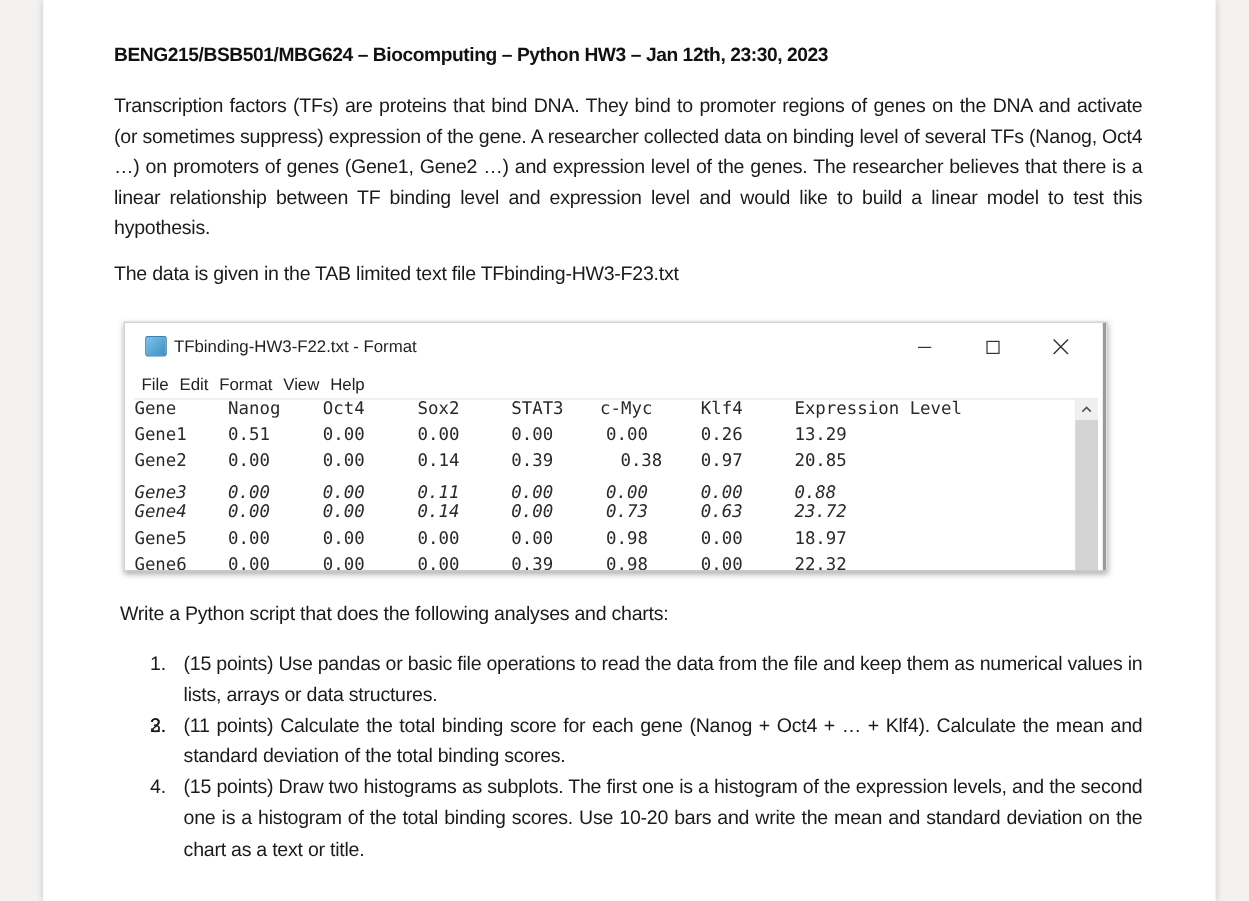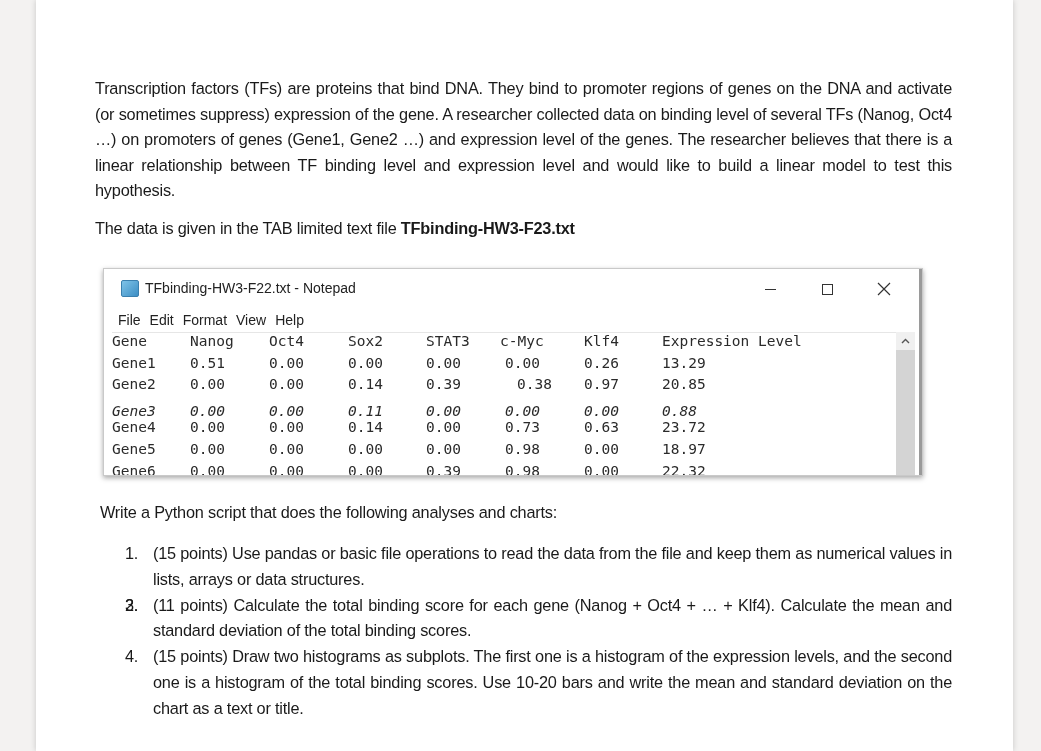--- a/index.html
+++ b/index.html
@@ -21,21 +21,21 @@
   }
   .para {
     position: absolute; left: 59px; top: 76px; width: 857px;
     font-size: 16.3px; line-height: 25.6px; color: #1a1a1a;
     text-align: justify; letter-spacing: -0.2px;
   }
   .data-line {
     position: absolute; left: 59px; top: 219px;
     font-size: 16.3px; color: #1a1a1a; letter-spacing: -0.2px;
   }
-  .data-line b { font-weight: bold; }
+  .data-line b { font-weight: normal; }
 
   
   .notepad {
     position: absolute; left: 67px; top: 268px; width: 820px; height: 208px;
     background: #ffffff;
     border: 1px solid #c9c9c9;
     box-shadow: 0 2px 5px rgba(0,0,0,0.35), -3px 0 0 #9a9a9a inset;
     overflow: hidden;
   }
   .np-titlebar {
@@ -98,31 +98,32 @@
     font-size: 16.3px; color: #1a1a1a; letter-spacing: -0.2px;
     line-height: 25.8px;
   }
   .li { position: relative; padding-left: 28px; text-align: justify; margin-bottom: 0; }
   .li-num { position: absolute; left: 0; top: 0; }
 </style>
 </head>
 <body>
 
 <div class="page">
+  <div class="doc-title">BENG215/BSB501/MBG624 – Biocomputing – Python HW3 – Jan 12th, 23:30, 2023</div>
 
   <p class="para">Transcription factors (TFs) are proteins that bind DNA. They bind to promoter regions of genes on the DNA and activate (or sometimes suppress) expression of the gene. A researcher collected data on binding level of several TFs (Nanog, Oct4 …) on promoters of genes (Gene1, Gene2 …) and expression level of the genes. The researcher believes that there is a linear relationship between TF binding level and expression level and would like to build a linear model to test this hypothesis.</p>
 
   <div class="data-line">
     <span>The data is given in the TAB limited text file </span><b>TFbinding-HW3-F23.txt</b>
   </div>
 
   <div class="notepad">
     <div class="np-titlebar">
       <span class="np-app-icon"></span>
-      <span class="np-title">TFbinding-HW3-F22.txt - Notepad</span>
+      <span class="np-title">TFbinding-HW3-F22.txt - Format</span>
       <div class="np-ctrl np-min">
         <span class="bar"></span>
       </div>
       <div class="np-ctrl np-max">
         <span class="box"></span>
       </div>
       <div class="np-ctrl np-close">
         <svg viewBox="0 0 14 14">
           <path d="M1 1 L13 13 M13 1 L1 13" stroke="#333" stroke-width="1.2" fill="none"></path>
         </svg>
@@ -175,21 +176,21 @@
         <span class="np-cell" style="left:0px">Gene3</span>
         <span class="np-cell" style="left:78px">0.00</span>
         <span class="np-cell" style="left:157px">0.00</span>
         <span class="np-cell" style="left:236px">0.11</span>
         <span class="np-cell" style="left:314px">0.00</span>
         <span class="np-cell" style="left:393px">0.00</span>
         <span class="np-cell" style="left:472px">0.00</span>
         <span class="np-cell" style="left:550px">0.88</span>
       </div>
 
-      <div class="np-row" style="top:86.4px;">
+      <div class="np-row" style="top:86.4px;font-style:italic;">
         <span class="np-cell" style="left:0px">Gene4</span>
         <span class="np-cell" style="left:78px">0.00</span>
         <span class="np-cell" style="left:157px">0.00</span>
         <span class="np-cell" style="left:236px">0.14</span>
         <span class="np-cell" style="left:314px">0.00</span>
         <span class="np-cell" style="left:393px">0.73</span>
         <span class="np-cell" style="left:472px">0.63</span>
         <span class="np-cell" style="left:550px">23.72</span>
       </div>
 

